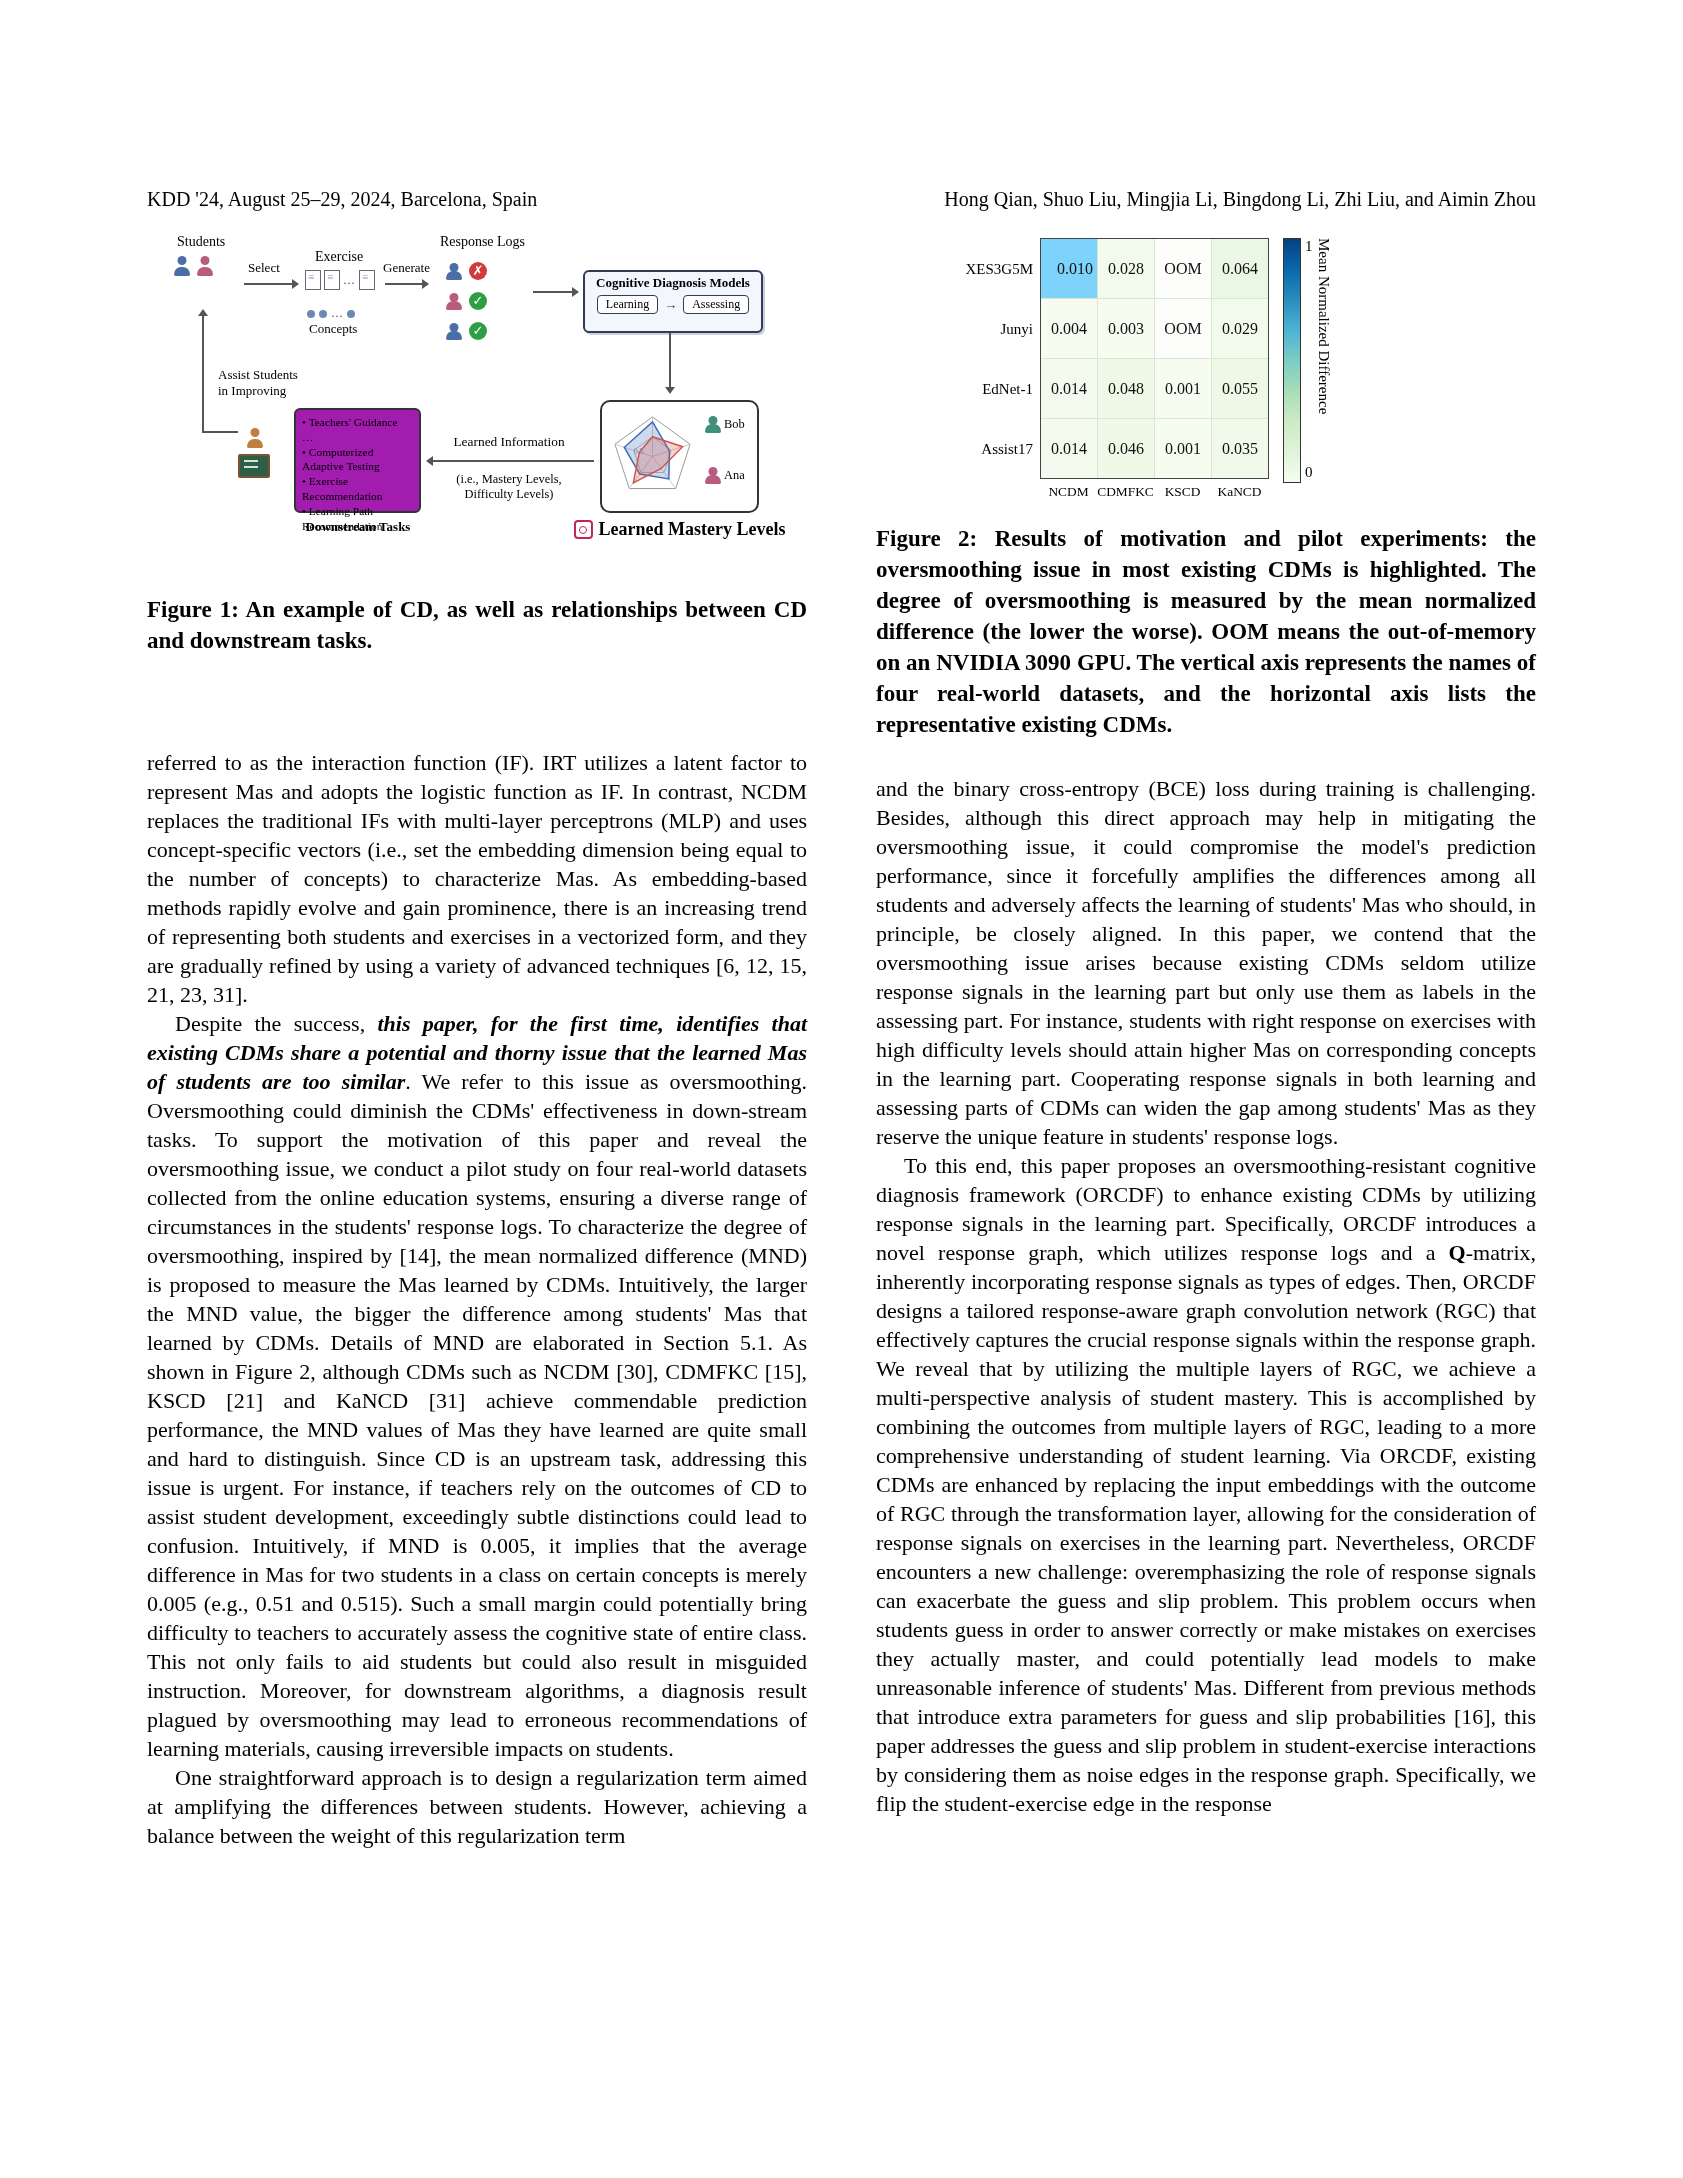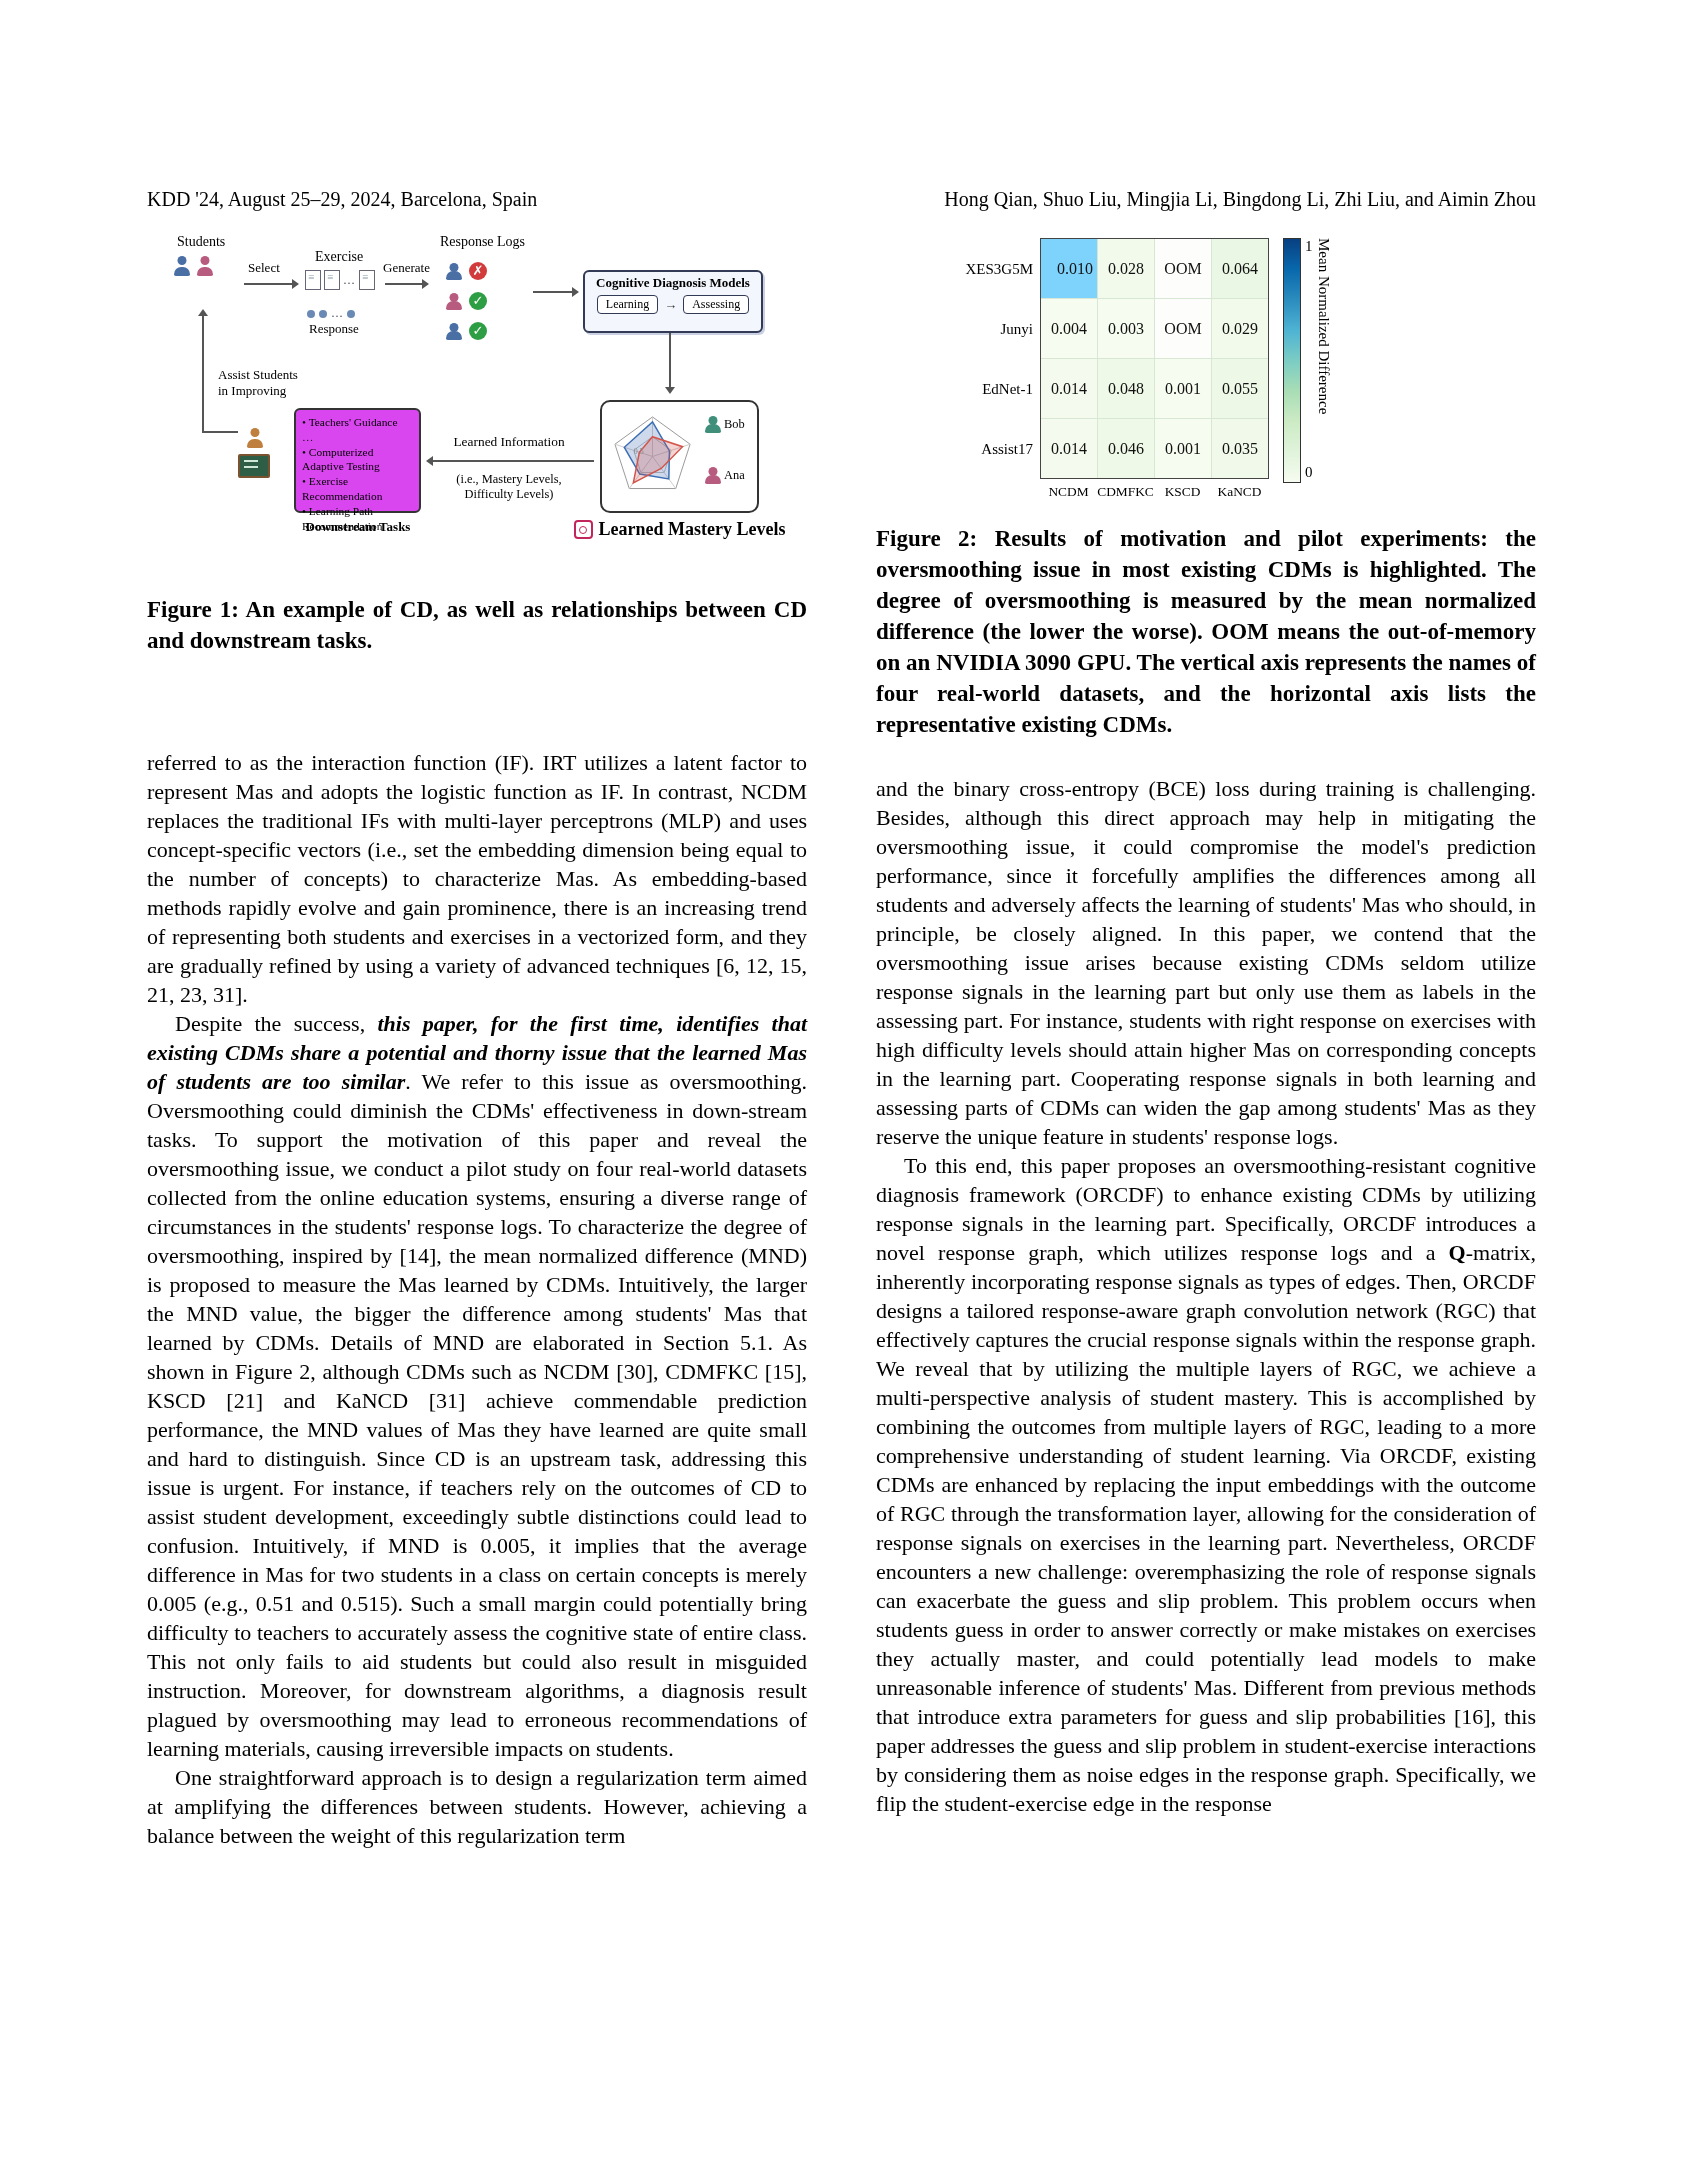--- a/index.html
+++ b/index.html
@@ -49,21 +49,21 @@
 
   #f1-cdm{position:absolute;left:436px;top:36px;width:176px;height:59px;border:2px solid #333a55;border-radius:6px;background:#f3f6fc;box-shadow:2px 2px 0 #c9d0e2;}
   #f1-cdm .cdm-title{font-weight:bold;font-size:13px;text-align:center;margin-top:3px;}
   #f1-cdm .cdm-row{display:flex;justify-content:center;align-items:center;gap:6px;margin-top:4px;}
   .mini{border:1.5px solid #333a55;border-radius:4px;background:#fff;font-size:12px;padding:1px 8px;}
   .mini-arrow{font-size:13px;color:#333;}
 
   #f1-radar{position:absolute;left:453px;top:166px;width:155px;height:109px;border:2px solid #333;border-radius:10px;background:#fff;}
   .pl{position:absolute;display:flex;align-items:center;gap:4px;font-size:12.4px;}
 
-  #f1-downstream{position:absolute;left:147px;top:174px;width:127px;height:105px;border:2px solid #333;border-radius:6px;background:#d946ef;padding:5px 4px 2px 6px;box-sizing:border-box;}
+  #f1-downstream{position:absolute;left:147px;top:174px;width:127px;height:105px;border:2px solid #333;border-radius:6px;background:#a21caf;padding:5px 4px 2px 6px;box-sizing:border-box;}
   .ds-item{font-size:11.4px;line-height:1.3;}
 
   .board{width:28px;height:20px;background:#2e5e46;border:2px solid #7a5230;border-radius:2px;position:relative;}
   .board::before{content:"";position:absolute;left:4px;top:4px;width:14px;height:2px;background:#cfe8d8;box-shadow:0 6px 0 #cfe8d8;}
 
   .cam{width:15px;height:15px;border:2px solid #c2255c;border-radius:4px;position:relative;display:inline-block;}
   .cam::before{content:"";position:absolute;left:50%;top:50%;transform:translate(-50%,-50%);width:6px;height:6px;border:1.5px solid #c2255c;border-radius:50%;}
 
   
   #fig2{position:absolute;left:876px;top:238px;width:660px;height:277px;}
@@ -97,21 +97,21 @@
     <div class="f1-label" style="left:101px;top:26px;font-size:13px;">Select</div>
     <div class="arr right" style="left:97px;top:49px;width:53px;"></div>
 
     <div class="f1-label" style="left:168px;top:15px;">Exercise</div>
     <div style="position:absolute;left:158px;top:36px;white-space:nowrap;">
       <span class="page"></span><span class="page"></span><span class="ell">…</span><span class="page"></span>
     </div>
     <div style="position:absolute;left:160px;top:71px;white-space:nowrap;">
       <span class="dot"></span><span class="dot"></span><span class="ell">…</span><span class="dot"></span>
     </div>
-    <div class="f1-label" style="left:162px;top:87px;font-size:13px;">Response</div>
+    <div class="f1-label" style="left:162px;top:87px;font-size:13px;">Concepts</div>
 
     <div class="f1-label" style="left:236px;top:26px;font-size:13px;">Generate</div>
     <div class="arr right" style="left:238px;top:49px;width:42px;"></div>
 
     <div class="f1-label f1-center" style="left:284px;top:0;width:103px;">Response Logs</div>
     <div id="f1-logs" style="position:absolute;left:299px;top:22px;">
         <div class="log-row">
           <span class="person small pc1"></span>
           <span class="mark incorrect">✗</span>
         </div>

